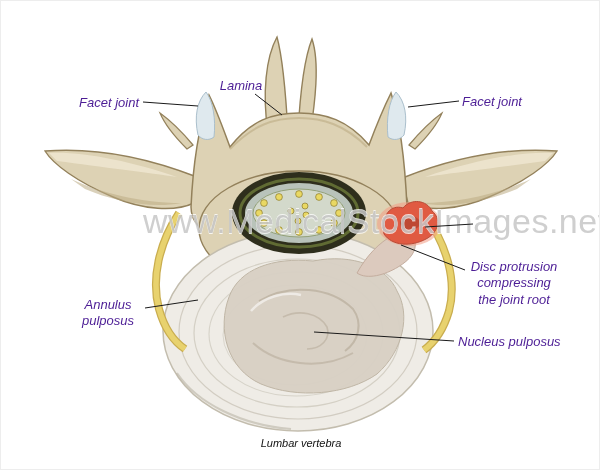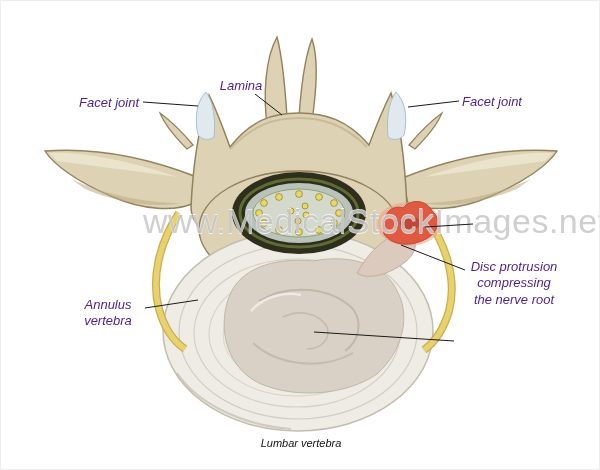--- a/index.html
+++ b/index.html
@@ -141,19 +141,20 @@
     <line x1="464" y1="269" x2="400" y2="244"></line>
     <line x1="144" y1="307" x2="197" y2="299"></line>
     <line x1="453" y1="340" x2="313" y2="331"></line>
   </svg>
 
   <div class="label right" style="left:50px;  top:94px;  width:88px;">Facet joint</div>
   <div class="label center" style="left:210px; top:77px;  width:60px;">Lamina</div>
   <div class="label" style="left:461px; top:93px;">Facet joint</div>
   <div class="label center" style="left:460px; top:258px; width:106px;">Disc protrusion
 compressing
-the nerve root</div>
+the joint root</div>
   <div class="label center" style="left:72px;  top:296px; width:70px;">Annulus
-vertebra</div>
+pulposus</div>
+  <div class="label" style="left:457px; top:333px;">Nucleus pulposus</div>
 
   <div class="caption" style="left:220px; top:436px; width:160px;">Lumbar vertebra</div>
 
 </div>
 
 </body></html>

